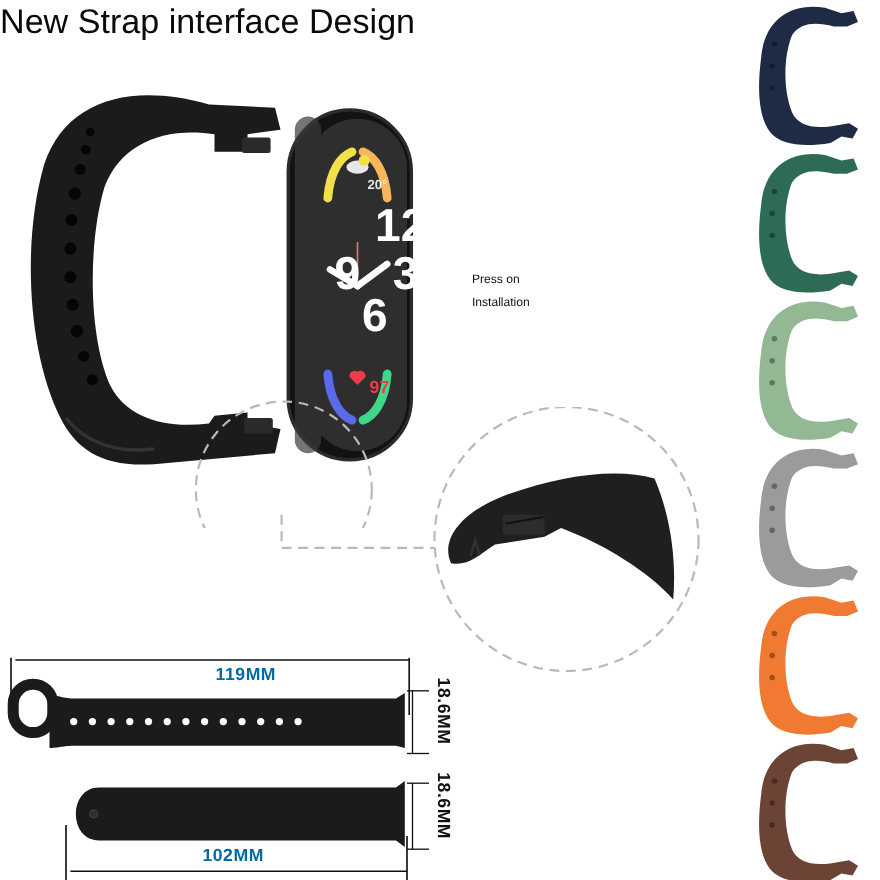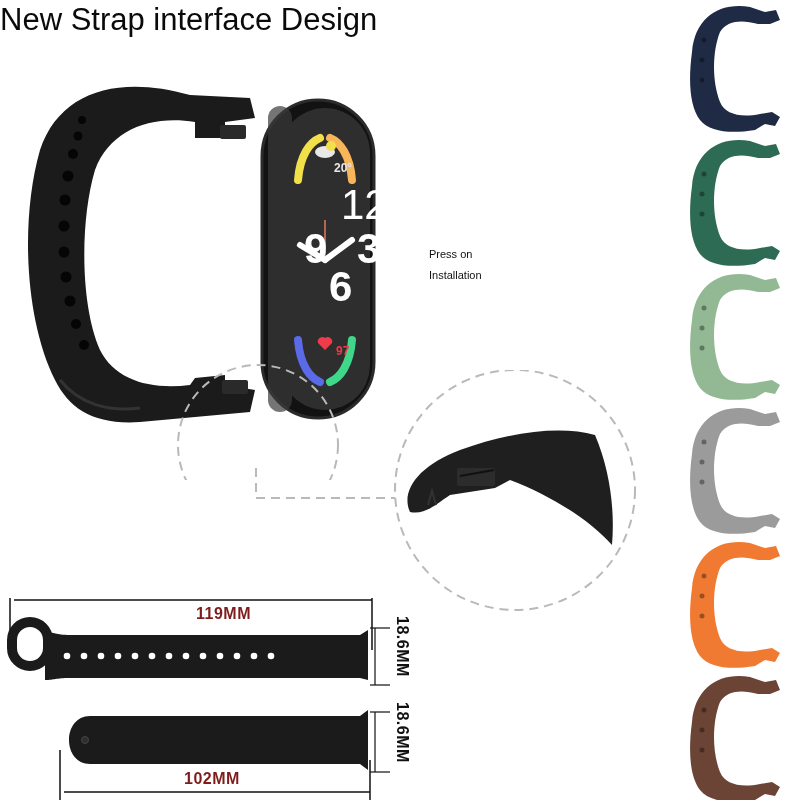--- a/index.html
+++ b/index.html
@@ -1,20 +1,20 @@
 <!DOCTYPE html>
 <html><head>
 <meta charset="utf-8">
 <style>
   html,body{margin:0;padding:0;background:#ffffff;}
   body{width:800px;height:800px;position:relative;overflow:hidden;font-family:"Liberation Sans",sans-serif;}
   .abs{position:absolute;}
   .title{left:0;top:2px;width:670px;font-size:31px;color:#0a0a0a;letter-spacing:0px;}
   .press{left:429px;top:244px;font-size:11px;line-height:21px;color:#111;}
-  .dim{font-weight:bold;font-size:16px;color:#7f1d1d;letter-spacing:0.5px;}
+  .dim{font-weight:bold;font-size:16px;color:#0369a1;letter-spacing:0.5px;}
   .dim-v{font-weight:bold;font-size:16px;color:#111;writing-mode:vertical-rl;letter-spacing:0.5px;}
   svg{display:block;}
 </style>
 </head>
 <body>
 
 <div class="abs title">New Strap interface Design</div>
 
 <div class="abs" style="left:0;top:60px;width:420px;height:420px;">
   <svg width="420" height="420" viewBox="0 0 420 420">
@@ -56,25 +56,25 @@
     <line x1="300" y1="185" x2="325" y2="200" stroke="#ffffff" stroke-width="6" stroke-linecap="round"></line>
     <line x1="325" y1="200" x2="352" y2="180" stroke="#ffffff" stroke-width="6" stroke-linecap="round"></line>
 
     <path d="M325,290 l-7,-7 a4.5,4.5 0 0 1 7,-5 a4.5,4.5 0 0 1 7,5 z" fill="#ef3b4a"></path>
 
     <circle cx="258" cy="385" r="80" fill="none" stroke="#b9b9b9" stroke-width="2" stroke-dasharray="9,6"></circle>
   </svg>
 </div>
 
 <div class="abs" style="left:334px;top:161px;font-size:12px;color:#e8e8e8;font-weight:bold;">20°</div>
-<div class="abs" style="left:341px;top:184px;font-size:42px;color:#ffffff;font-weight:normal;line-height:42px;">12</div>
+<div class="abs" style="left:341px;top:184px;font-size:42px;color:#ffffff;font-weight:bold;line-height:42px;">12</div>
 <div class="abs" style="left:304px;top:228px;font-size:42px;color:#ffffff;font-weight:bold;line-height:42px;">9</div>
 <div class="abs" style="left:357px;top:228px;font-size:42px;color:#ffffff;font-weight:bold;line-height:42px;">3</div>
 <div class="abs" style="left:329px;top:266px;font-size:42px;color:#ffffff;font-weight:bold;line-height:42px;">6</div>
-<div class="abs" style="left:336px;top:344px;font-size:12px;color:#ef3b4a;font-weight:bold;">97</div>
+<div class="abs" style="left:336px;top:344px;font-size:16px;color:#ef3b4a;font-weight:bold;">97</div>
 
 <div class="abs press">
   <div>Press on</div>
   <div>Installation</div>
 </div>
 
 <div class="abs" style="left:250px;top:370px;width:430px;height:260px;">
   <svg width="430" height="260" viewBox="0 0 430 260">
     <path d="M6,98 L6,128 L145,128" stroke="#b9b9b9" stroke-width="2" fill="none" stroke-dasharray="9,6"></path>
     <circle cx="265" cy="120" r="120" fill="none" stroke="#b9b9b9" stroke-width="2" stroke-dasharray="9,6"></circle>

